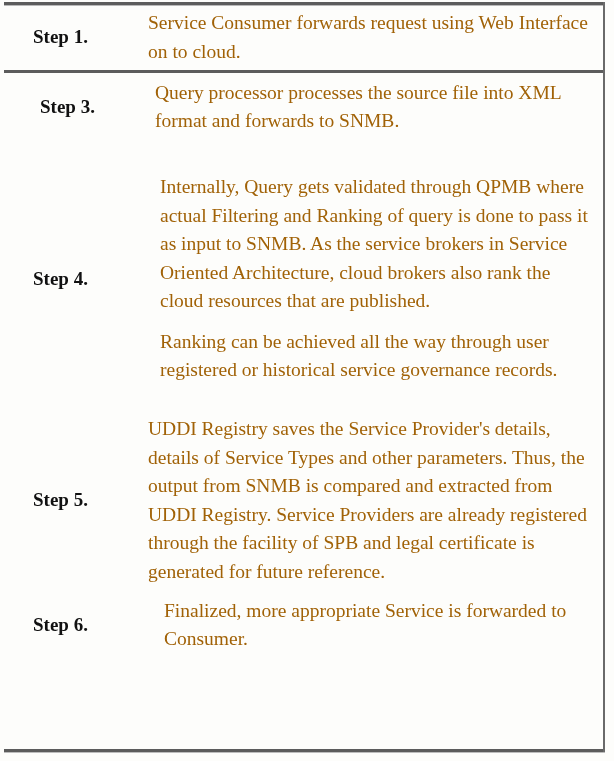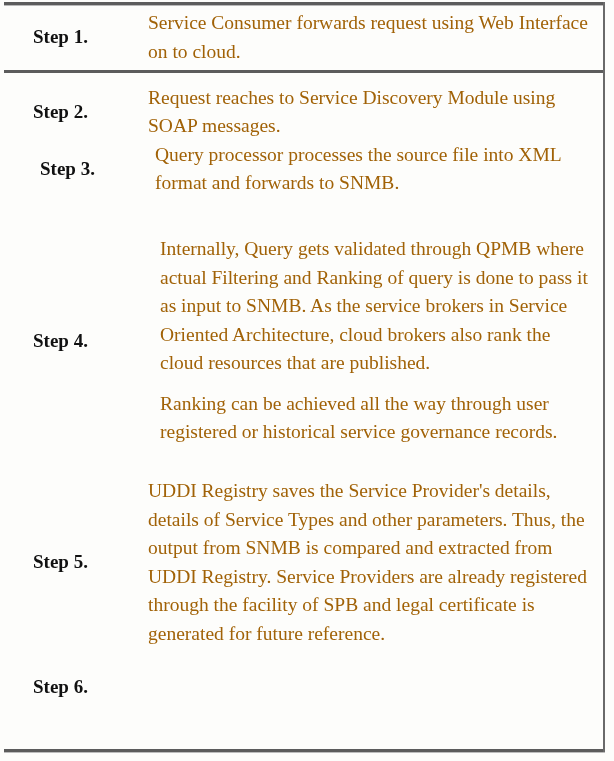--- a/index.html
+++ b/index.html
@@ -115,24 +115,20 @@
   <div class="rule rule-bottom"></div>
   <div class="border-right"></div>
 
   <div class="rows">
 
     <div class="step-row row-step1">
       <div class="step-label-cell">Step 1.</div>
       <div class="step-text-cell">Service Consumer forwards request using Web Interface on to cloud.</div>
     </div>
 
-    <div class="step-row row-step2">
-      <div class="step-label-cell">Step 2.</div>
-      <div class="step-text-cell">Request reaches to Service Discovery Module using SOAP messages.</div>
-    </div>
 
     <div class="step-row row-step3">
       <div class="step-label-cell">Step 3.</div>
       <div class="step-text-cell">Query processor processes the source file into XML format and forwards to SNMB.</div>
     </div>
 
     <div class="step-row row-step4">
       <div class="step-label-cell">Step 4.</div>
       <div class="step-text-cell">
           <p>Internally, Query gets validated through QPMB where actual Filtering and Ranking of query is done to pass it as input to SNMB. As the service brokers in Service Oriented Architecture, cloud brokers also rank the cloud resources that are published.</p>
@@ -140,16 +136,17 @@
         </div>
     </div>
 
     <div class="step-row row-step5">
       <div class="step-label-cell">Step 5.</div>
       <div class="step-text-cell">UDDI Registry saves the Service Provider's details, details of Service Types and other parameters. Thus, the output from SNMB is compared and extracted from UDDI Registry. Service Providers are already registered through the facility of SPB and legal certificate is generated for future reference.</div>
     </div>
 
     <div class="step-row row-step6">
       <div class="step-label-cell">Step 6.</div>
+      <div class="step-text-cell">Finalized, more appropriate Service is forwarded to Consumer.</div>
     </div>
 
   </div>
 </div>
 
 </body></html>

